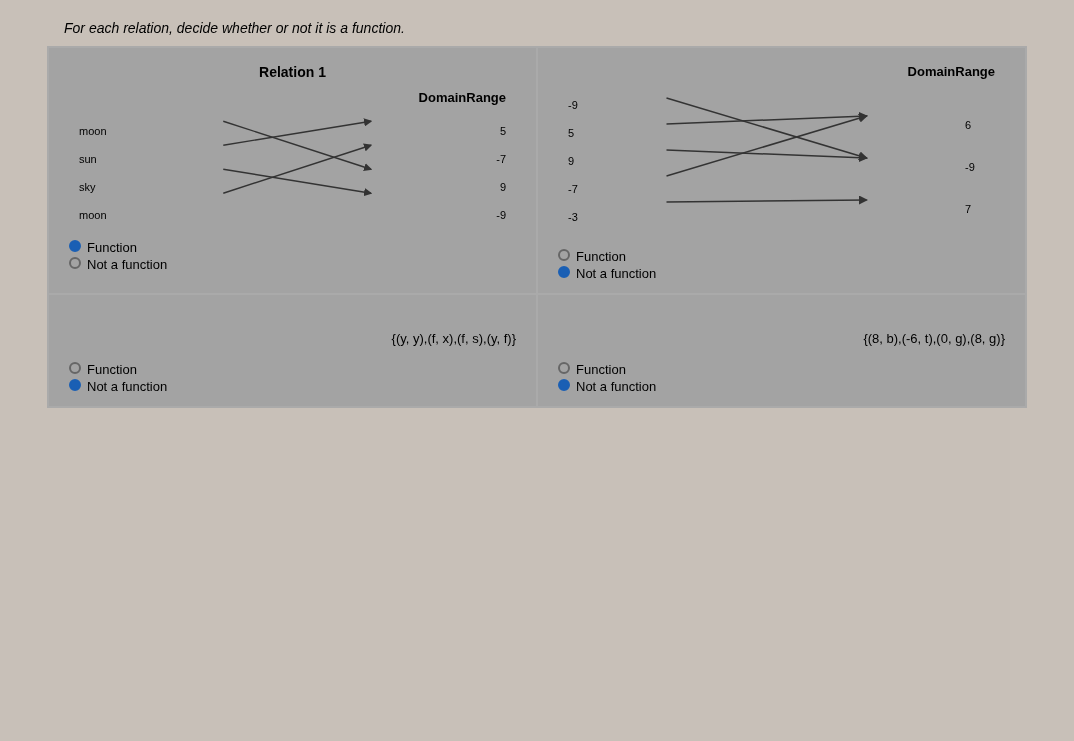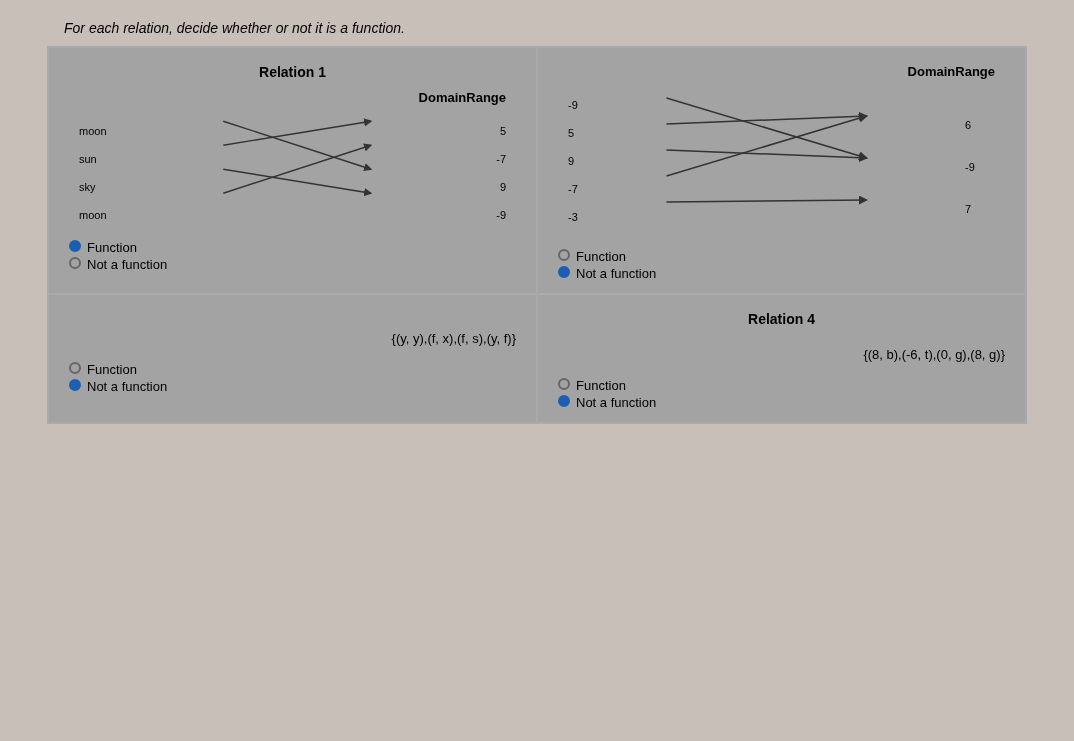--- a/index.html
+++ b/index.html
@@ -215,21 +215,20 @@
         <span>Function</span>
       </div>
       <div class="option-row">
         <div class="radio-filled"></div>
         <span>Not a function</span>
       </div>
     </div>
   </div>
 
   <div class="cell">
-    <div class="relation-title">Relation 4</div>
     <div class="set-notation">{(8, b),(-6, t),(0, g),(8, g)}</div>
     <div class="options">
       <div class="option-row">
         <div class="radio-empty"></div>
         <span>Function</span>
       </div>
       <div class="option-row">
         <div class="radio-filled"></div>
         <span>Not a function</span>
       </div>

